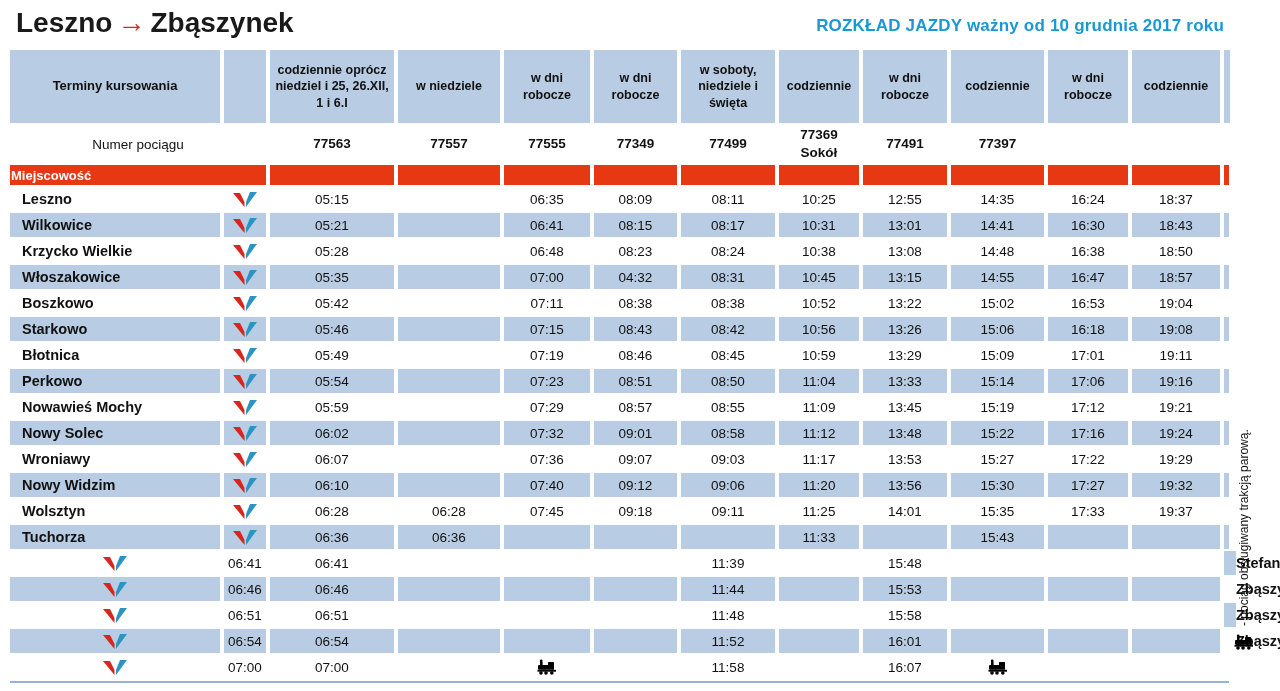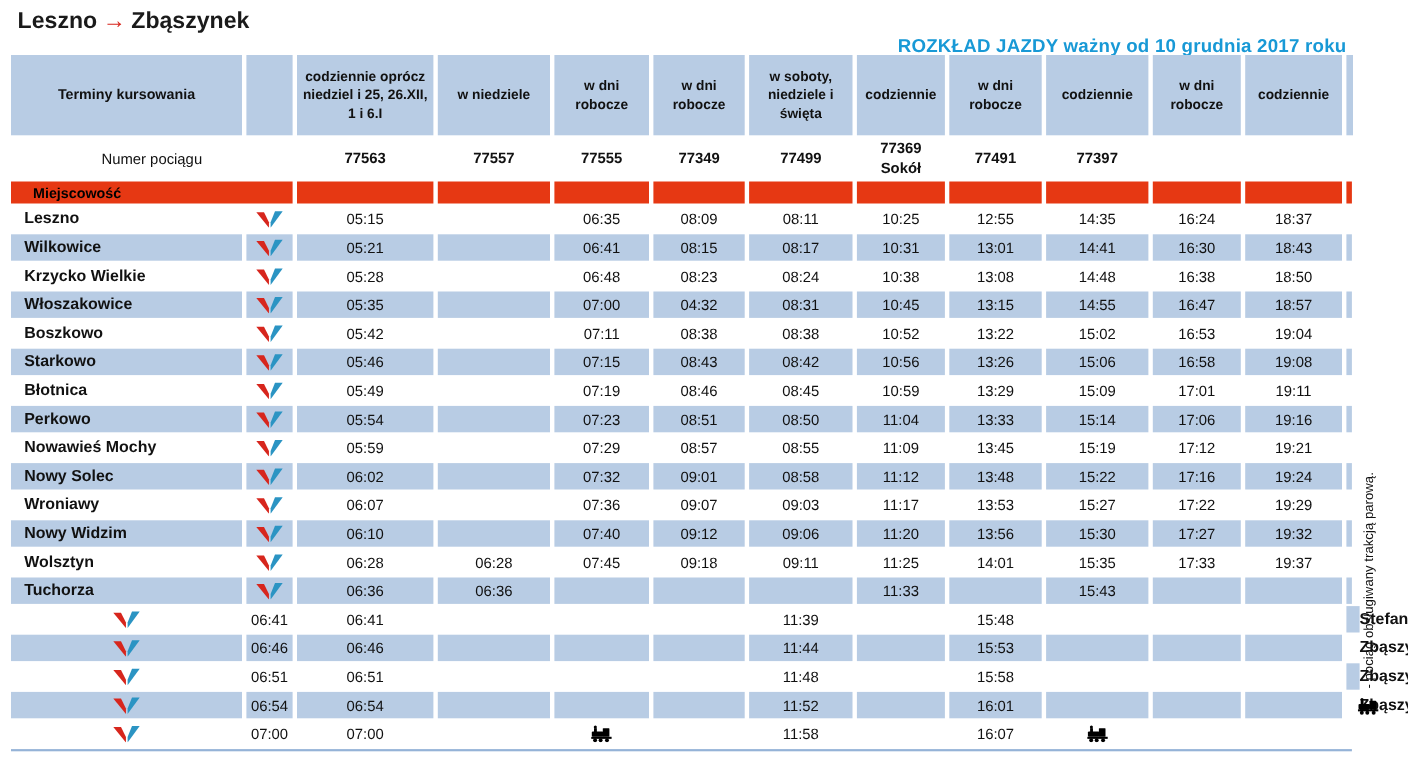--- a/index.html
+++ b/index.html
@@ -1,25 +1,25 @@
 <!DOCTYPE html>
 <html style="--stripe-blue: #b8cce4; --band-red: #e63813; --title-blue: #1899d6; --line-blue: #95b3d7; --chevron-red: #d7261d; --chevron-blue: #2b94c3;"><head>
 <meta charset="utf-8">
 <style>
   html,body{margin:0;padding:0;}
   body{
     width:1280px;height:691px;position:relative;overflow:hidden;
     background:#ffffff;font-family:"Liberation Sans",sans-serif;color:#111;
   }
   .route-title{
-    position:absolute;left:16px;top:7px;font-size:21px;font-weight:bold;color:#1a1a1a;
+    position:absolute;left:16px;top:7px;font-size:28px;font-weight:bold;color:#1a1a1a;
   }
   .route-title .arrow{color:var(--chevron-red,#d7261d);padding:0 5px;font-weight:bold;}
   .validity{
-    position:absolute;right:56px;top:32px;font-size:17px;font-weight:bold;
+    position:absolute;right:56px;top:16px;font-size:17px;font-weight:bold;
     color:var(--title-blue,#1899d6);letter-spacing:.2px;
   }
   .grid{
     position:absolute;left:10px;top:50px;display:grid;
     grid-template-columns:210px 42px 124px 102px 86px 83px 94px 80px 84px 93px 80px 88px 5px;
     grid-template-rows:73px 38px 20px repeat(19,24px) 2px;
     column-gap:4px;row-gap:2px;
   }
   .grid>div{box-sizing:border-box;}
   .hc{
@@ -30,21 +30,21 @@
   .numer{
     grid-column:1/3;display:flex;align-items:center;justify-content:center;
     font-weight:normal;font-size:13.5px;
   }
   .ncell{
     display:flex;flex-direction:column;align-items:center;justify-content:center;
     font-weight:bold;font-size:13.5px;line-height:1.35;text-align:center;
   }
   .band{
     grid-column:1/3;background:var(--band-red,#e63813);display:flex;align-items:center;
-    font-weight:bold;font-size:13px;color:#000000;padding-left:20px;
+    font-weight:bold;font-size:13px;color:#ffffff;padding-left:1px;
   }
   .bandcell{background:var(--band-red,#e63813);}
   .scell{display:flex;align-items:center;font-weight:bold;font-size:14.5px;padding-left:12px;white-space:nowrap;}
   .icell{display:flex;align-items:center;justify-content:center;}
   .tcell{display:flex;align-items:center;justify-content:center;font-size:13.5px;}
   .blue{background:var(--stripe-blue,#b8cce4);}
   .bottomline{grid-column:1/-1;background:var(--line-blue,#95b3d7);}
   .legend{
     position:absolute;left:1236px;top:652px;transform-origin:0 0;transform:rotate(-90deg);
     display:flex;align-items:center;gap:6px;font-size:12px;color:#111;white-space:nowrap;
@@ -211,21 +211,21 @@
       </svg>
     </div>
     <div class="tcell blue">05:46</div>
     <div class="tcell blue"></div>
     <div class="tcell blue">07:15</div>
     <div class="tcell blue">08:43</div>
     <div class="tcell blue">08:42</div>
     <div class="tcell blue">10:56</div>
     <div class="tcell blue">13:26</div>
     <div class="tcell blue">15:06</div>
-    <div class="tcell blue">16:58</div>
+    <div class="tcell blue">16:18</div>
     <div class="tcell blue">19:08</div>
     <div class="tcell blue"></div>
     <div class="scell">Błotnica</div>
     <div class="icell">
       <svg width="26" height="16" viewBox="0 0 26 16">
   <polygon points="25,1 18,1 14,11 14,16" fill="#2b94c3"></polygon>
   <polygon points="1,2 8,2 12.5,11 12.5,16" fill="#d7261d"></polygon>
       </svg>
     </div>
     <div class="tcell">05:49</div>

